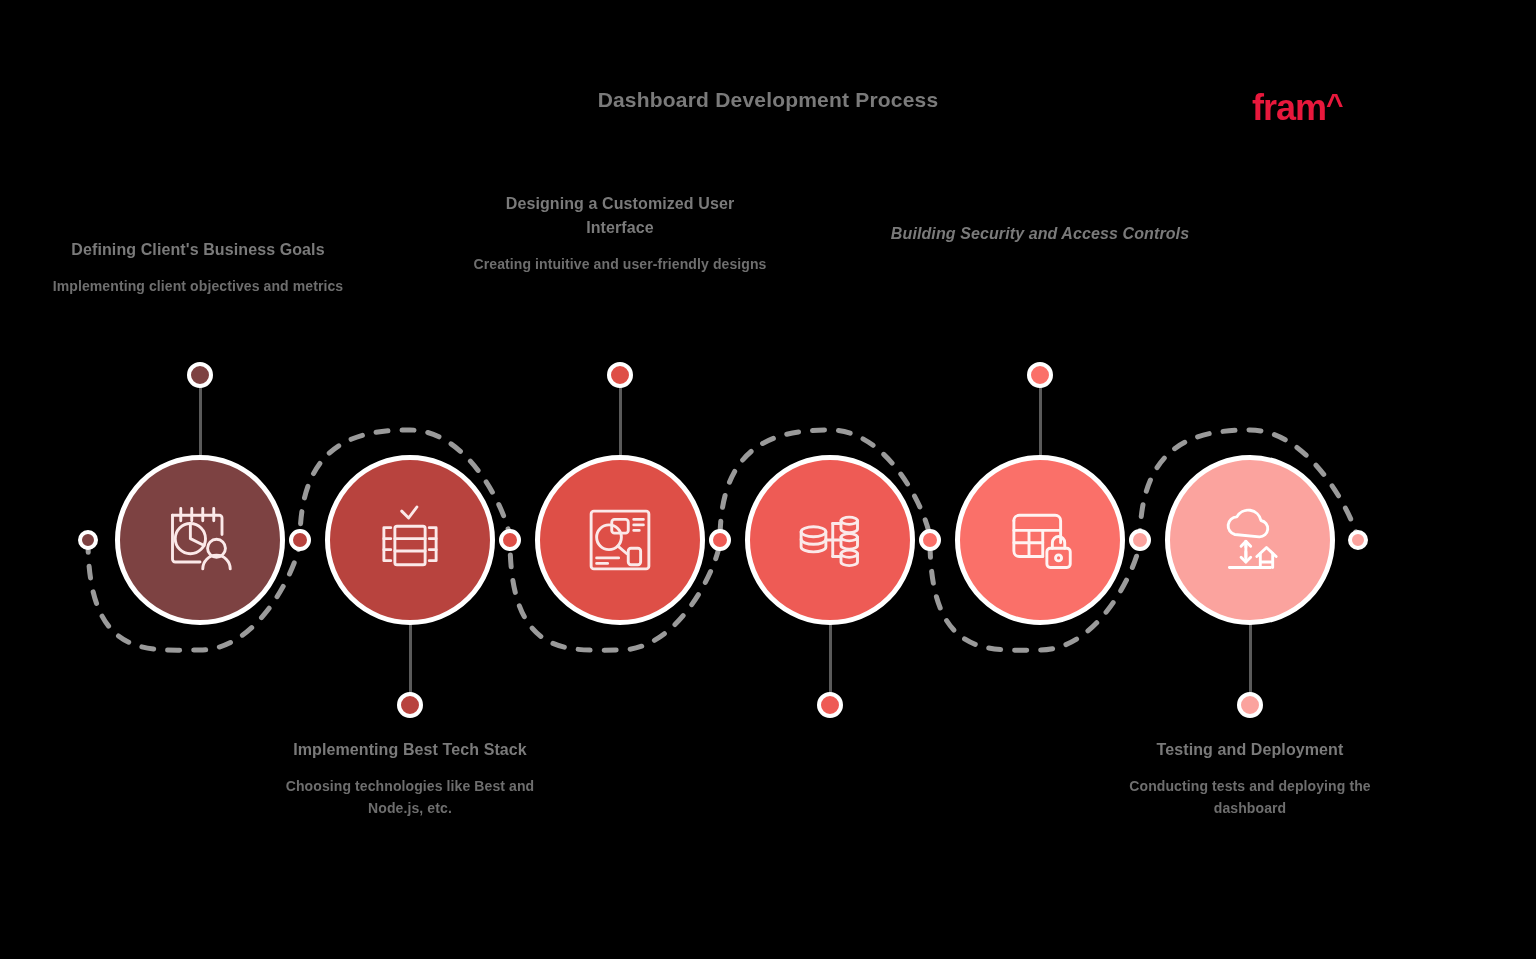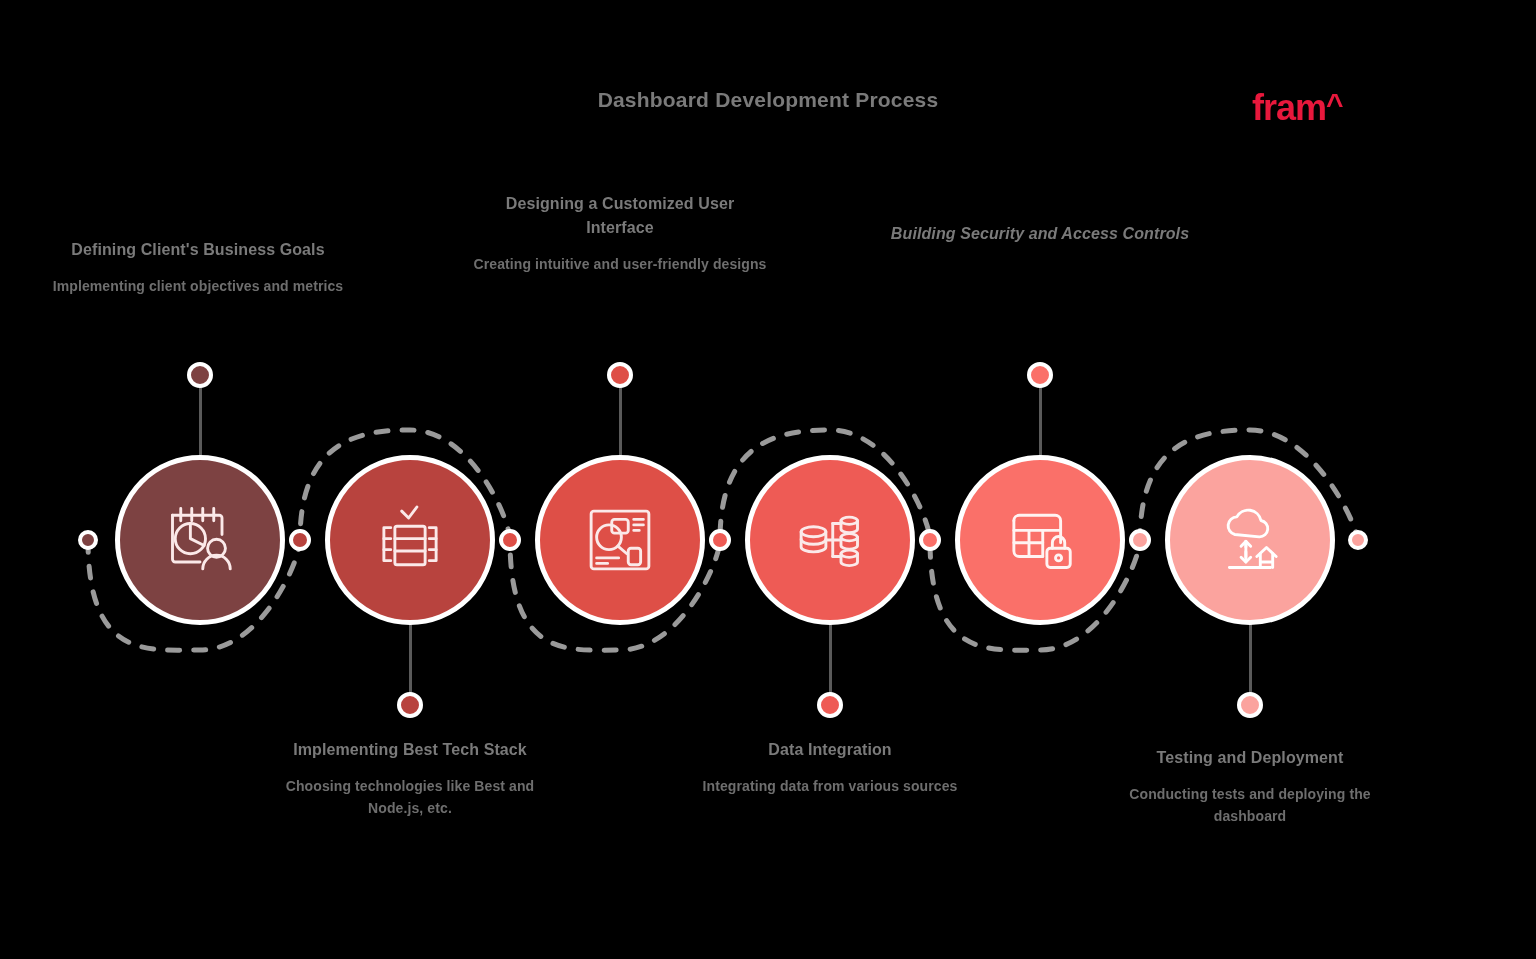--- a/index.html
+++ b/index.html
@@ -222,24 +222,20 @@
         <path d="M34 20 h6 M34 32 h6 M34 44 h6"></path>
         <ellipse cx="46" cy="18" rx="6" ry="2.6"></ellipse>
         <path d="M40 18 v6 a6 2.6 0 0 0 12 0 v-6"></path>
         <ellipse cx="46" cy="30" rx="6" ry="2.6"></ellipse>
         <path d="M40 30 v6 a6 2.6 0 0 0 12 0 v-6"></path>
         <ellipse cx="46" cy="42" rx="6" ry="2.6"></ellipse>
         <path d="M40 42 v6 a6 2.6 0 0 0 12 0 v-6"></path>
       </svg>
     </div>
   </div>
-  <div class="label" style="left:680px; top:738px;">
-    <div class="title">Data Integration</div>
-    <div class="desc">Integrating data from various sources</div>
-  </div>
 
   <div class="node" style="left:1040px; top:540px;">
     <div class="stem up" style="height:90px;"></div>
     <div class="stem-dot" style="top:-178px; background:#fa7069;"></div>
     <div class="circle" style="background:#fa7069;">
       <svg width="88" height="88" viewBox="0 0 64 64" fill="none" stroke="#fff3f2" stroke-width="2.1" stroke-linecap="round" stroke-linejoin="round">
         <path d="M13 18 a4 4 0 0 1 4 -4 h26 a4 4 0 0 1 4 4 v16"></path>
         <path d="M13 18 v22 a4 4 0 0 0 4 4 h17"></path>
         <path d="M13 25 h34 M13 34 h21"></path>
         <path d="M24 25 v19 M34 25 v19"></path>
@@ -263,21 +259,21 @@
         <path d="M25.5 36.5 L29 33 L32.5 36.5"></path>
         <path d="M29 48 L25.5 44.5 M29 48 L32.5 44.5" stroke-dasharray="0"></path>
         <path d="M29 33 v15" stroke-dasharray="4 3.5"></path>
         <path d="M17 52 h30"></path>
         <path d="M37 44 L44 37.5 L51 44"></path>
         <path d="M39.5 42 v10 M48.5 42 v10"></path>
         <path d="M39.5 48 h9"></path>
       </svg>
     </div>
   </div>
-  <div class="label" style="left:1100px; top:738px;margin-top:8px;">
+  <div class="label" style="left:1100px; top:738px;">
     <div class="title">Testing and Deployment</div>
     <div class="desc">Conducting tests and deploying the dashboard</div>
   </div>
 
   <div class="end-dot" style="left:88px;  top:540px; background:#7d4242;"></div>
   <div class="mid-dot" style="left:300px; top:540px; background:#b8433e;"></div>
   <div class="mid-dot" style="left:510px; top:540px; background:#de4f47;"></div>
   <div class="mid-dot" style="left:720px; top:540px; background:#ee5b55;"></div>
   <div class="mid-dot" style="left:930px; top:540px; background:#fa7069;"></div>
   <div class="mid-dot" style="left:1140px; top:540px; background:#fba39e;"></div>

